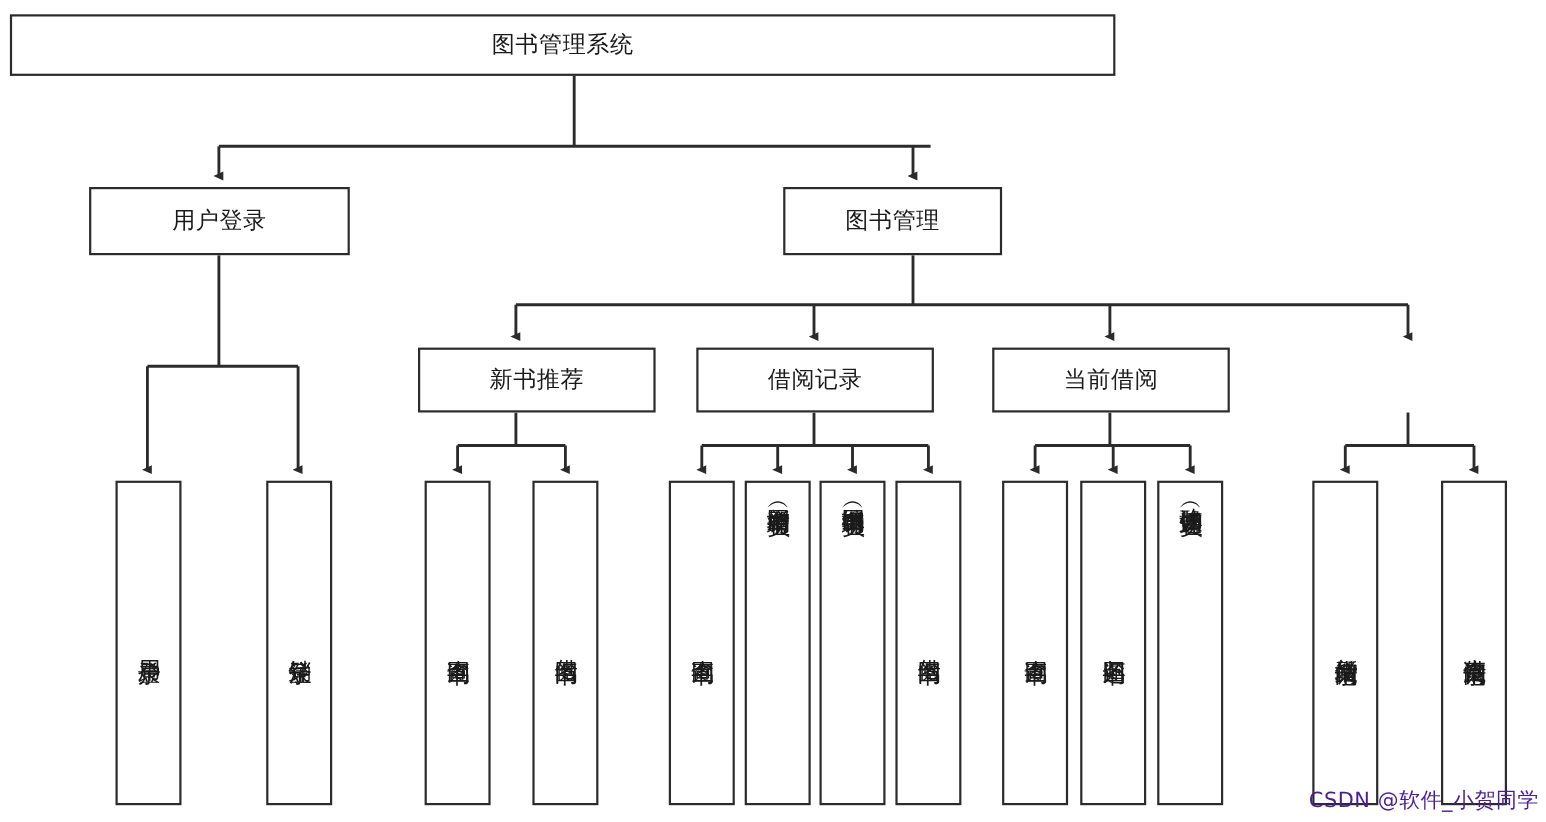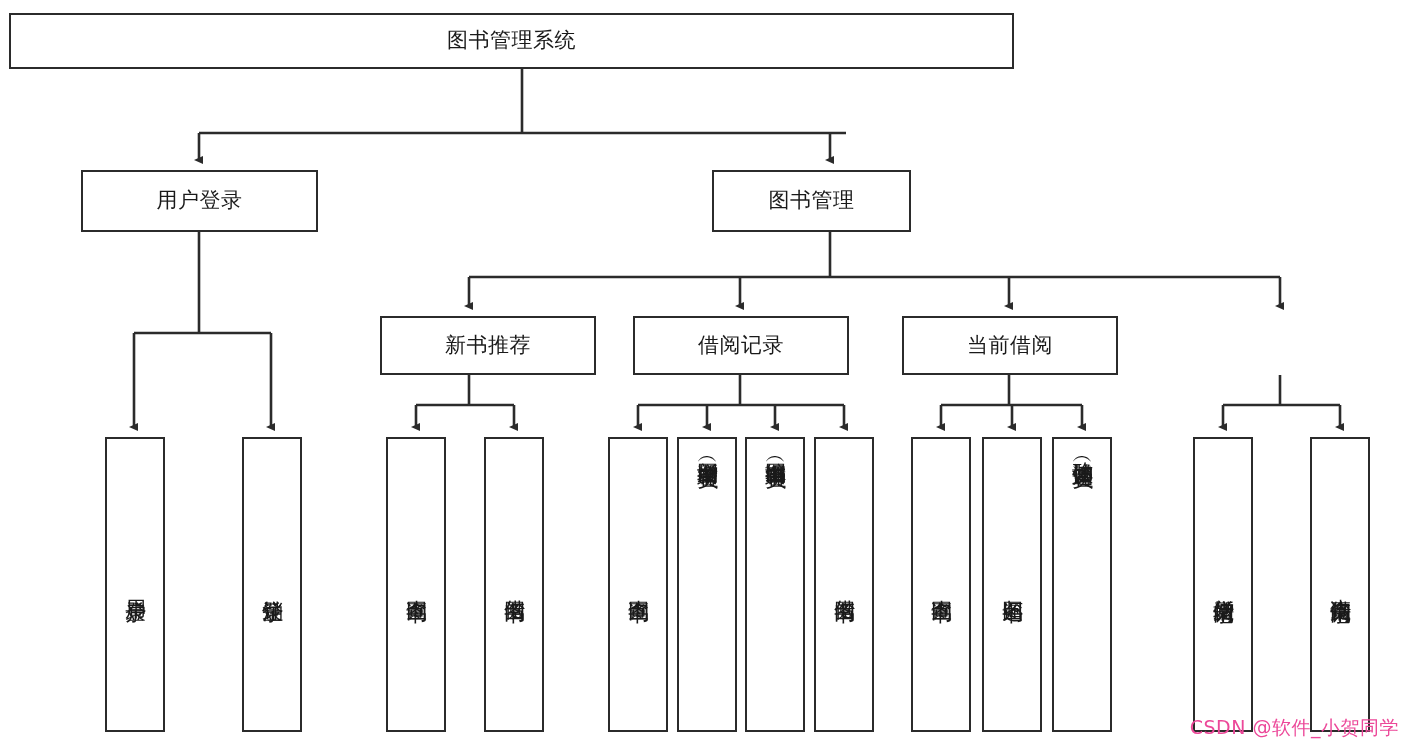--- a/index.html
+++ b/index.html
@@ -54,21 +54,21 @@
   }
   .node.v.mid {
     align-items: center;
     padding-top: 0;
   }
   #watermark {
     position: absolute;
     right: 6px;
     bottom: 6px;
     font-size: 19px;
-    color: #ec4899;
+    color: #4c1d95;
     letter-spacing: 0.5px;
     user-select: none;
     margin-top: 36px;
   }
 </style>
 </head>
 <body>
 
 <div id="canvas">
 

